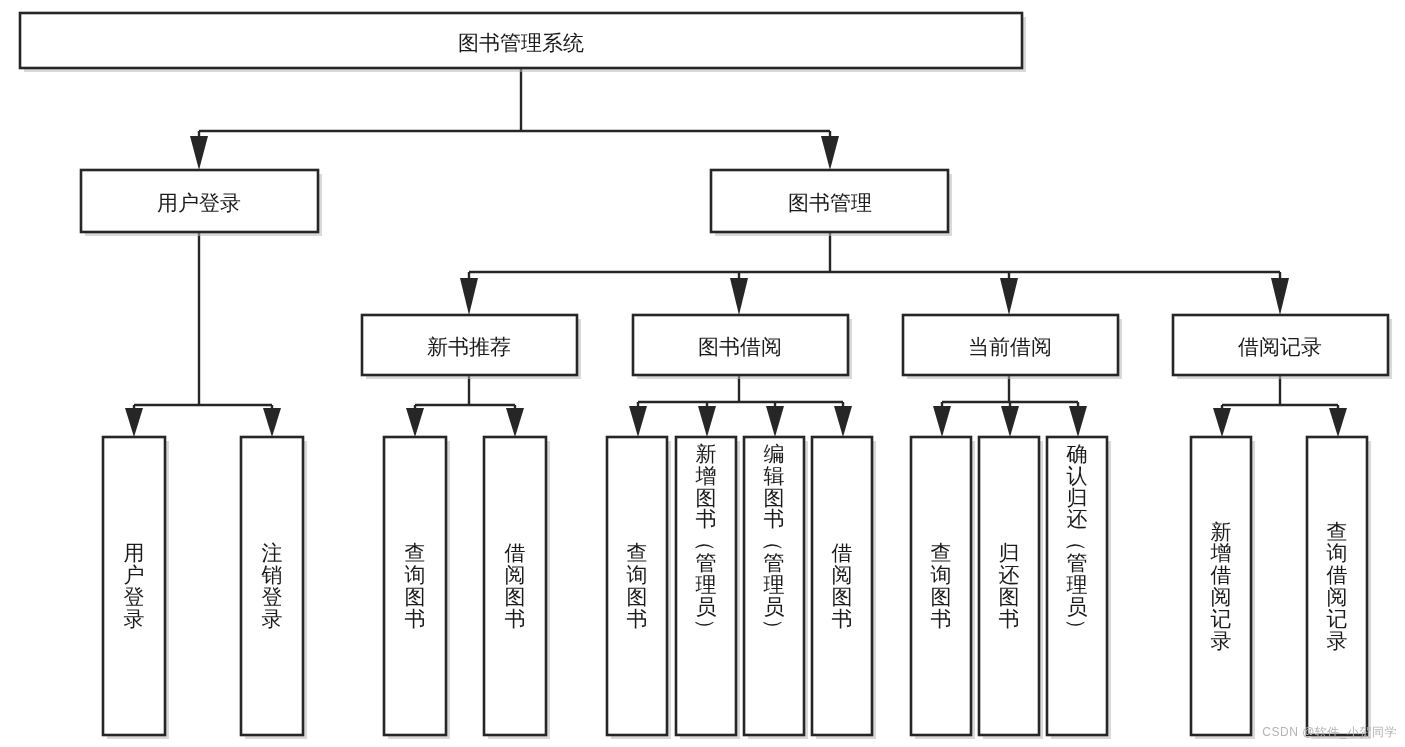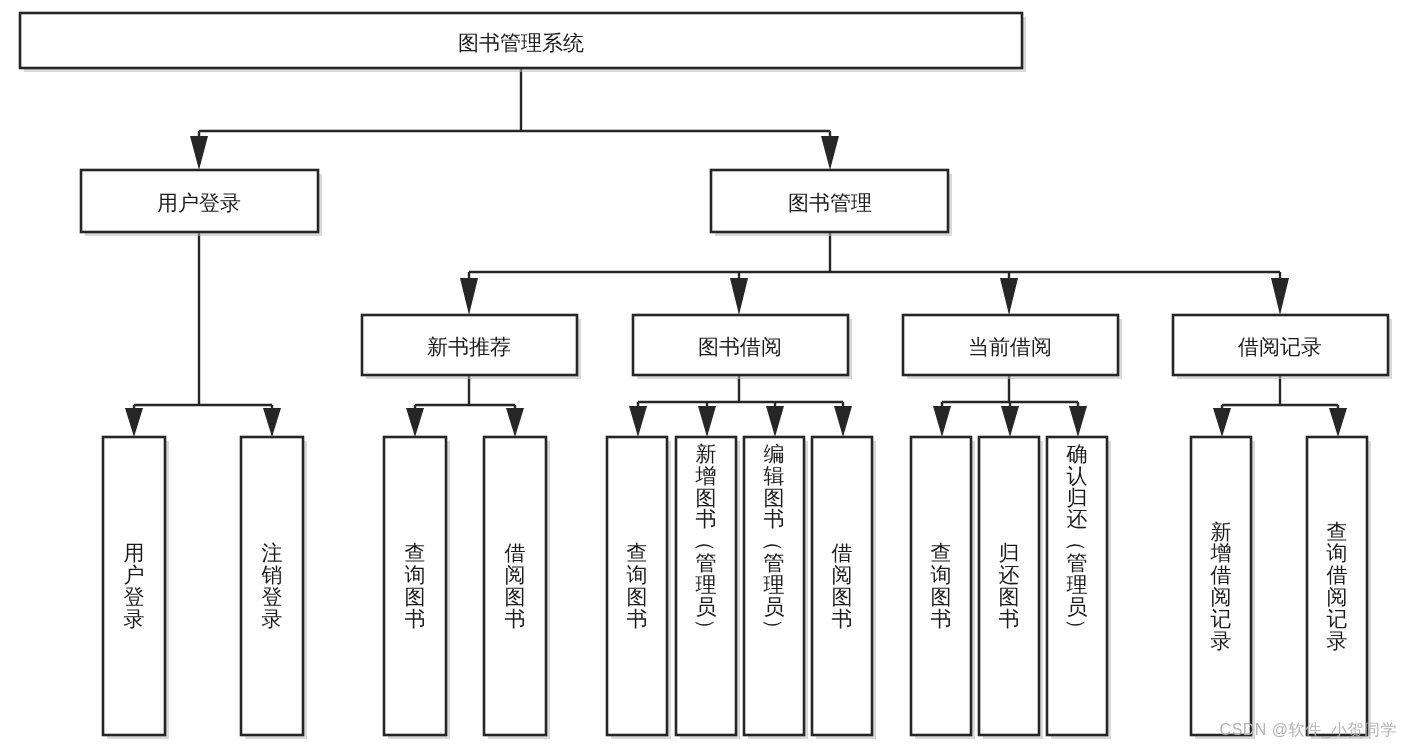--- a/index.html
+++ b/index.html
@@ -51,21 +51,21 @@
     font-size: 21px;
     fill: #1a1a1a;
     text-anchor: middle;
     dominant-baseline: central;
   }
   .watermark {
     position: absolute;
     right: 8px;
     bottom: 6px;
     font-family: "Liberation Sans", "DejaVu Sans", sans-serif;
-    font-size: 16px;
+    font-size: 12px;
     color: #b3b3b3;
     letter-spacing: 0.5px;
     white-space: nowrap;
     user-select: none;
   }
   .vtext-wrap {
     position: absolute;
     display: flex;
     flex-direction: column;
     align-items: center;

